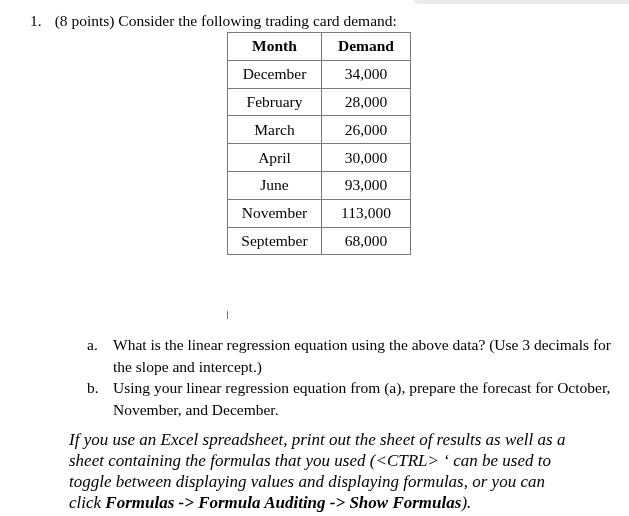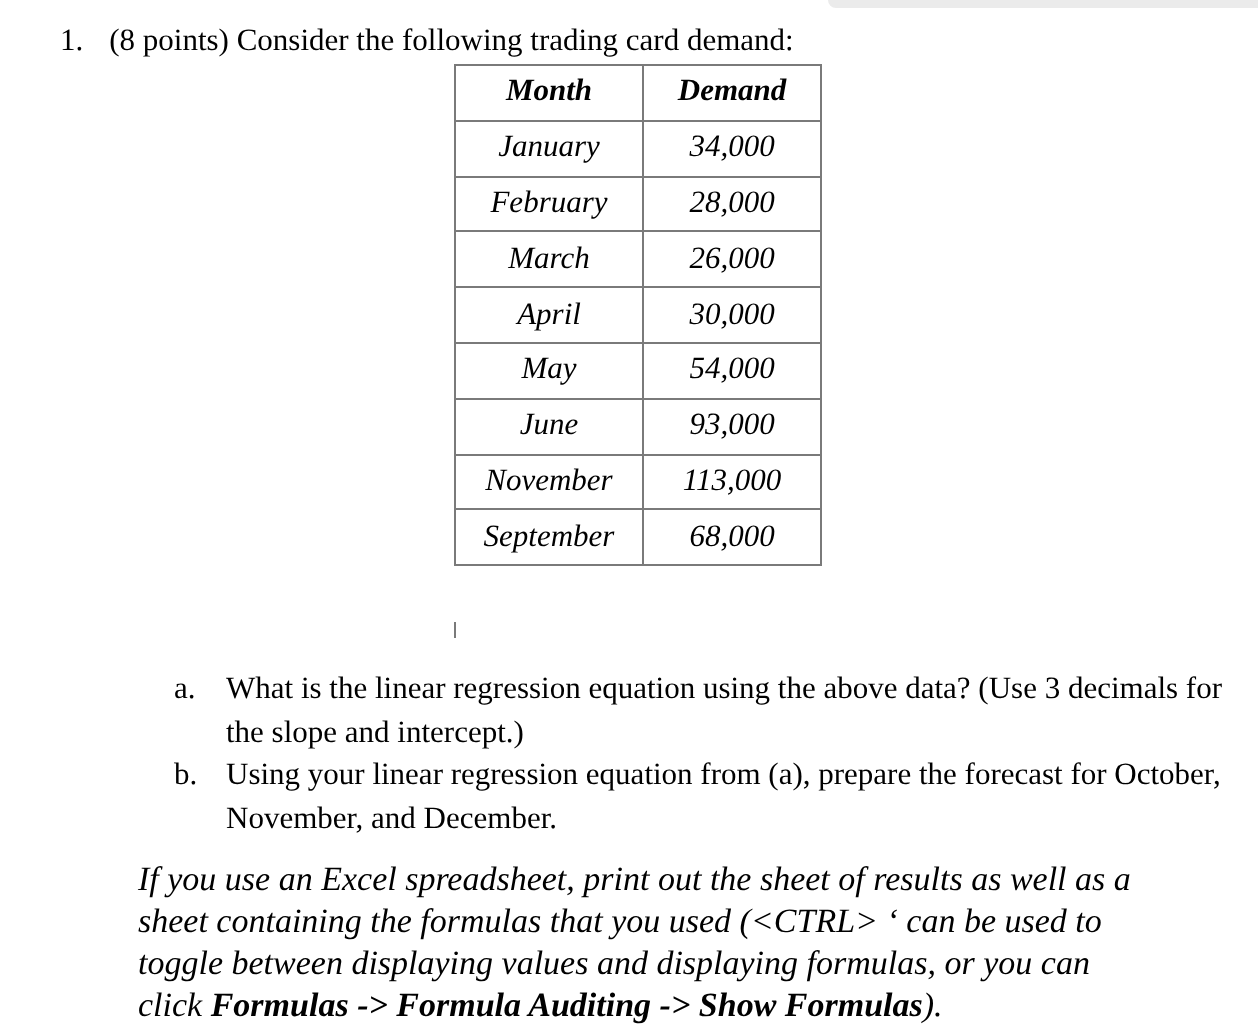--- a/index.html
+++ b/index.html
@@ -33,21 +33,20 @@
       display: flex;
       gap: 13px;
       font-size: 15.5px;
       line-height: 18px;
       white-space: nowrap;
     }
     .table-wrap {
       position: absolute;
       left: 227px;
       top: 32px;
-      font-style: italic;
     }
     table.demand {
       border-collapse: collapse;
     }
     table.demand th,
     table.demand td {
       border: 1px solid #7a7a7a;
       font-size: 15.5px;
       text-align: center;
       vertical-align: middle;
@@ -107,38 +106,34 @@
   <div class="table-wrap">
     <table class="demand">
       <thead>
         <tr>
           <th class="col-month">Month</th>
           <th class="col-demand">Demand</th>
         </tr>
       </thead>
       <tbody>
         <tr>
-          <td>January</td>
+          <td>December</td>
           <td>34,000</td>
         </tr>
         <tr>
           <td>February</td>
           <td>28,000</td>
         </tr>
         <tr>
           <td>March</td>
           <td>26,000</td>
         </tr>
         <tr>
           <td>April</td>
           <td>30,000</td>
-        </tr>
-        <tr>
-          <td>May</td>
-          <td>54,000</td>
         </tr>
         <tr>
           <td>June</td>
           <td>93,000</td>
         </tr>
         <tr>
           <td>November</td>
           <td>113,000</td>
         </tr>
         <tr>

